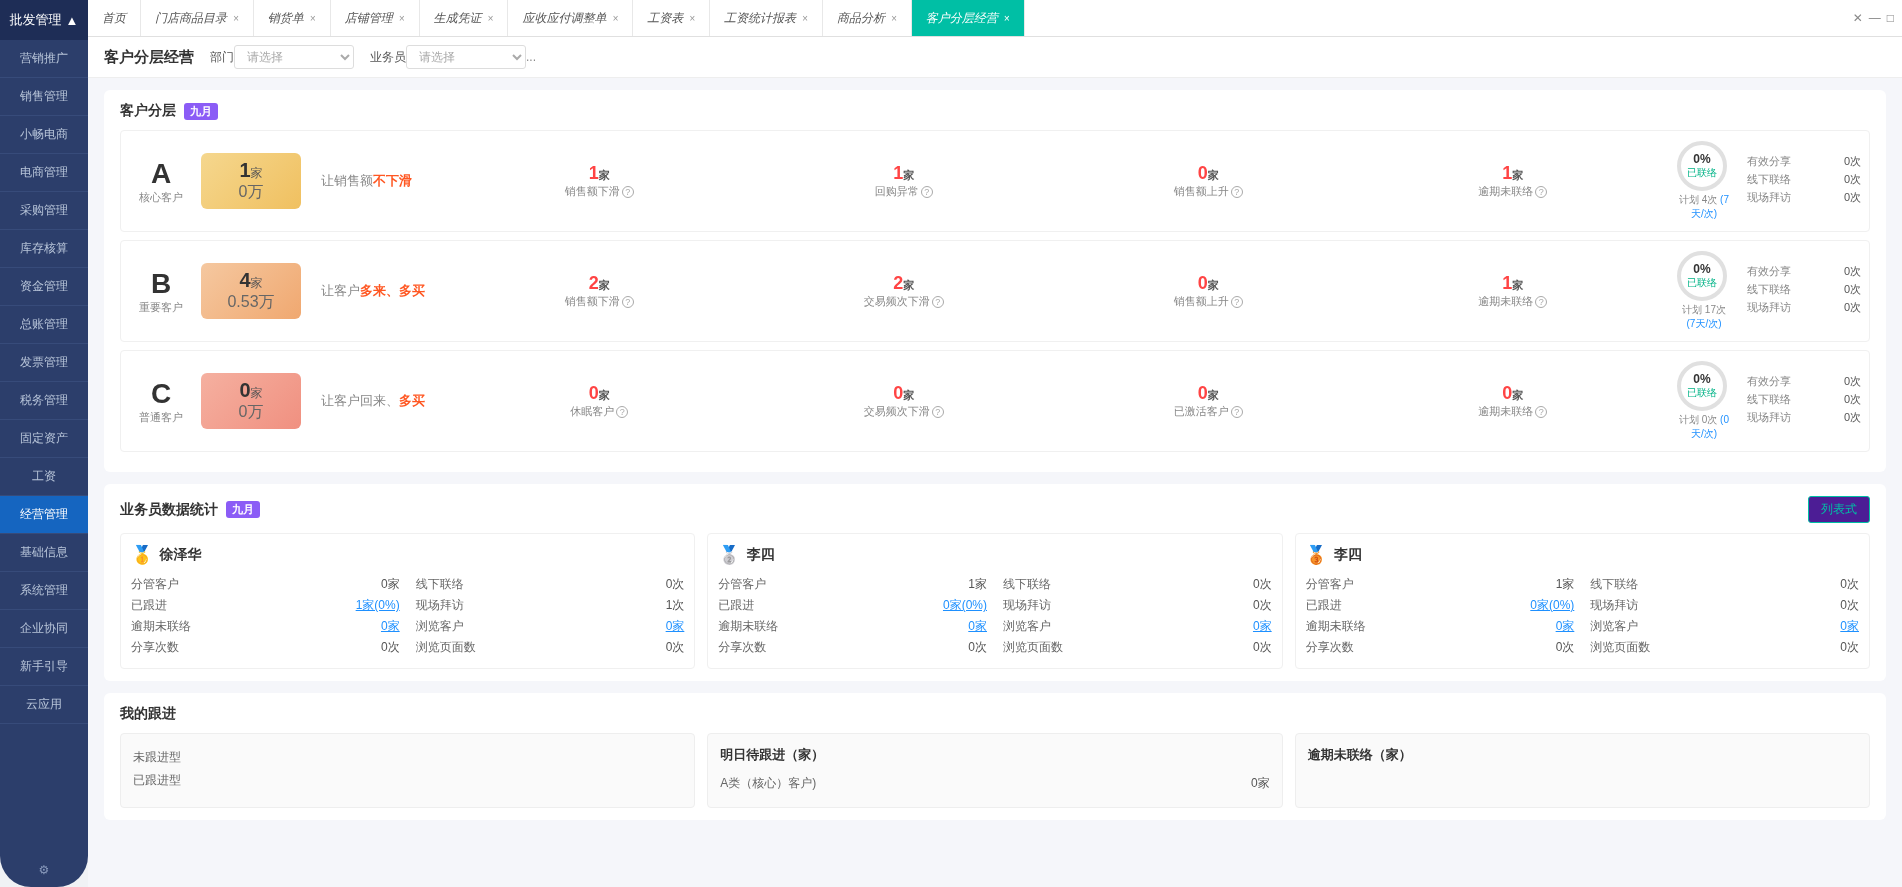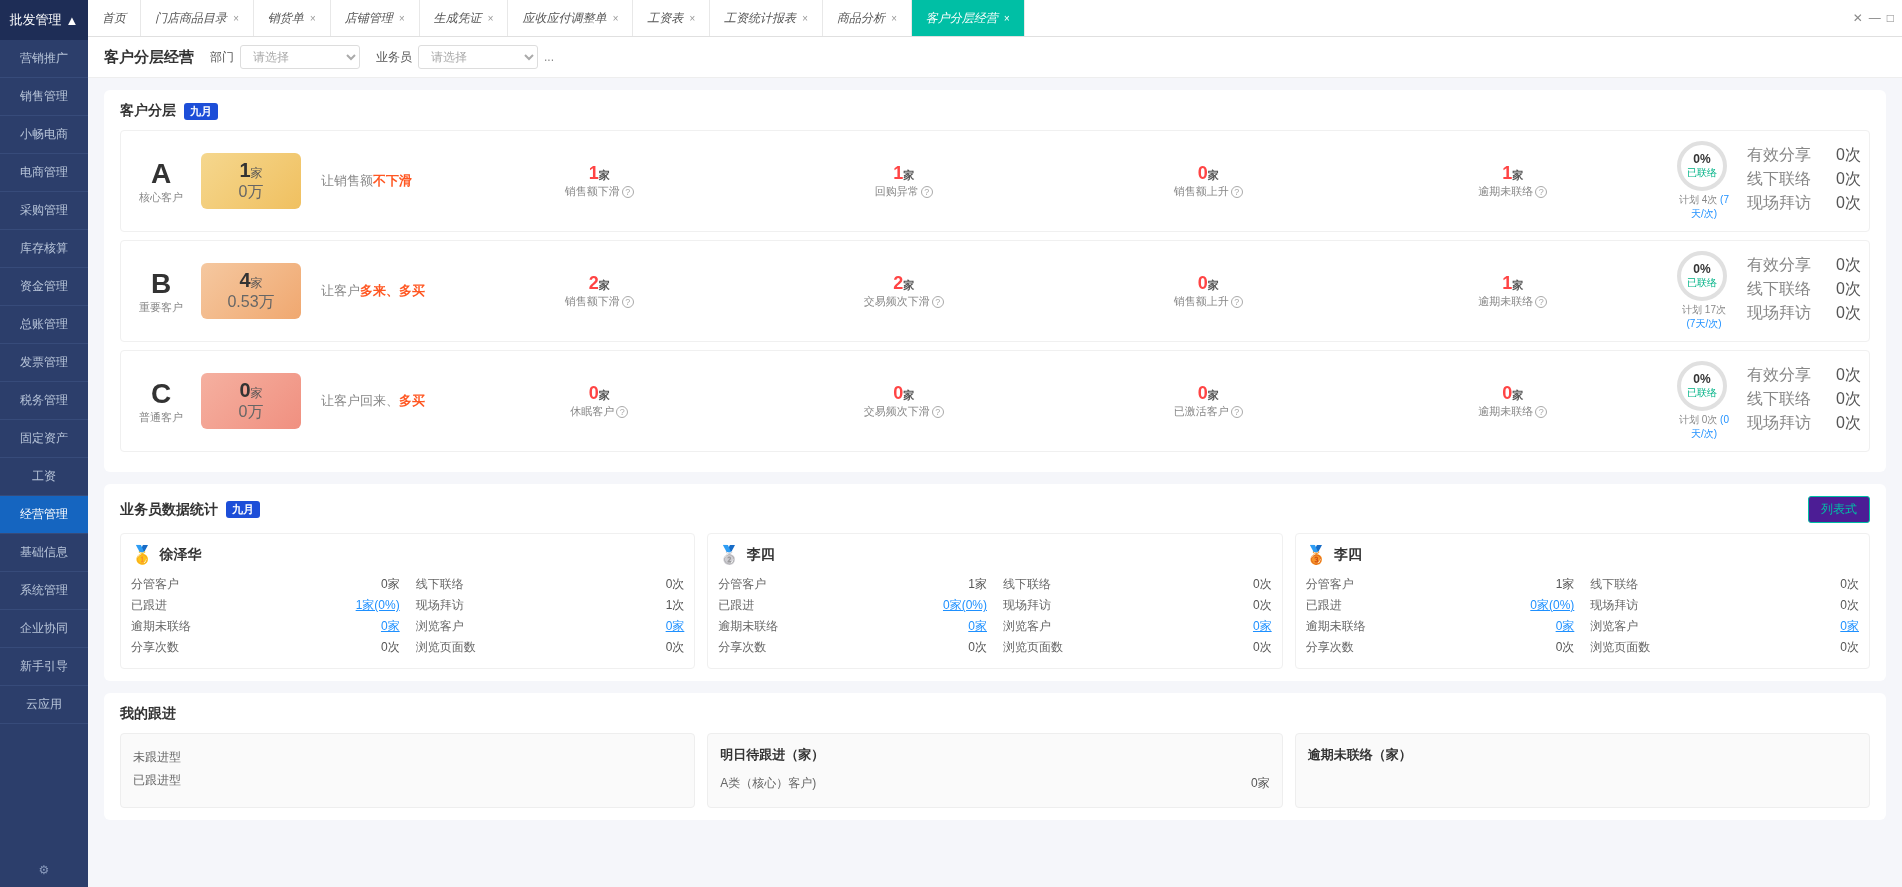--- a/index.html
+++ b/index.html
@@ -7,20 +7,21 @@
 
     
     .sidebar {
       width: 88px;
       background: #2c3e6b;
       color: #cdd6e8;
       display: flex;
       flex-direction: column;
       height: 100%;
       flex-shrink: 0;
+      border-radius: 31px;
     }
     .sidebar-top {
       background: #1e2d56;
       padding: 10px 0;
       text-align: center;
       font-size: 13px;
       color: #fff;
       cursor: pointer;
       display: flex;
       align-items: center;
@@ -106,21 +107,20 @@
       flex-shrink: 0;
     }
     .page-title {
       font-size: 15px;
       font-weight: bold;
       color: #333;
     }
     .header-field {
       display: flex;
       align-items: center;
-      gap: 6px;
       font-size: 12px;
       color: #555;
     }
     .header-select {
       border: 1px solid #ddd;
       border-radius: 3px;
       padding: 3px 8px;
       font-size: 12px;
       color: #aaa;
       background: #fff;
@@ -146,21 +146,21 @@
     .section-title {
       font-size: 14px;
       font-weight: bold;
       color: #333;
       display: flex;
       align-items: center;
       gap: 8px;
       margin-bottom: 10px;
     }
     .month-badge {
-      background: #1d4ed8;
+      background: #8b5cf6;
       color: #fff;
       font-size: 11px;
       padding: 1px 6px;
       border-radius: 3px;
     }
 
     
     .tier-row {
       display: flex;
       align-items: center;
@@ -266,21 +266,21 @@
       justify-content: center;
       font-size: 11px;
     }
     .circle-pct { font-size: 12px; font-weight: bold; color: #333; }
     .circle-connected { font-size: 10px; color: #00b386; }
     .circle-plan { font-size: 10px; color: #888; margin-top: 2px; }
     .circle-freq { font-size: 10px; color: #1e90ff; }
 
     .tier-right-stats {
       width: 130px;
-      font-size: 16px;
+      font-size: 11px;
       color: #888;
       padding: 0 8px;
     }
     .right-stat-row {
       display: flex;
       justify-content: space-between;
       margin-bottom: 3px;
       align-items: center;
     }
     .right-stat-val { color: #555; }

